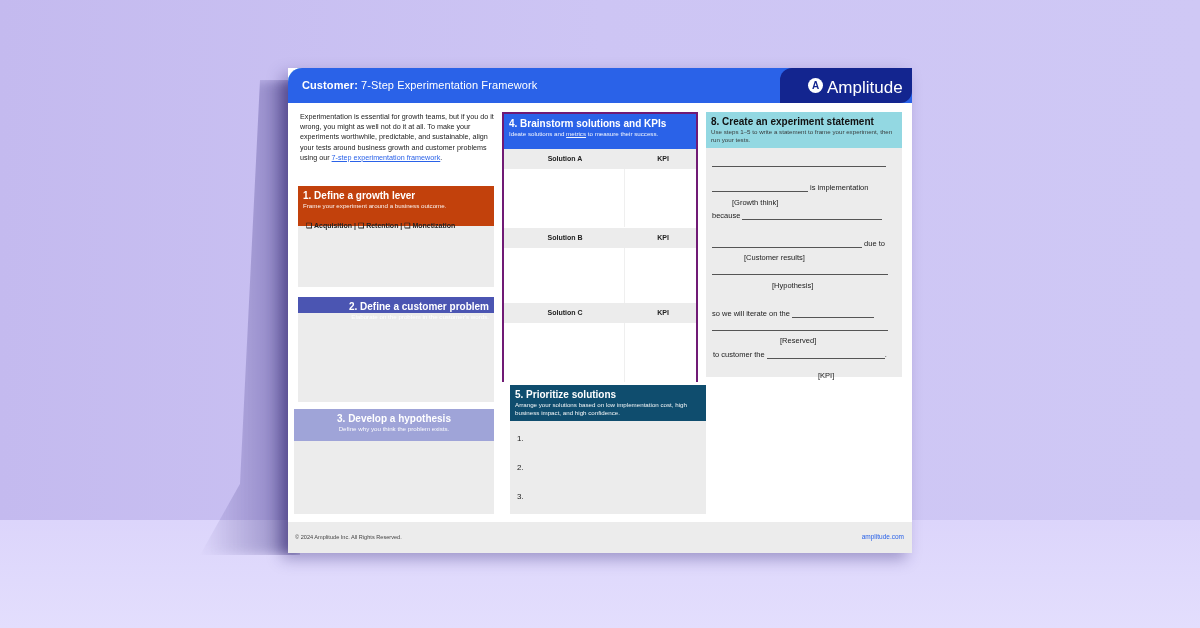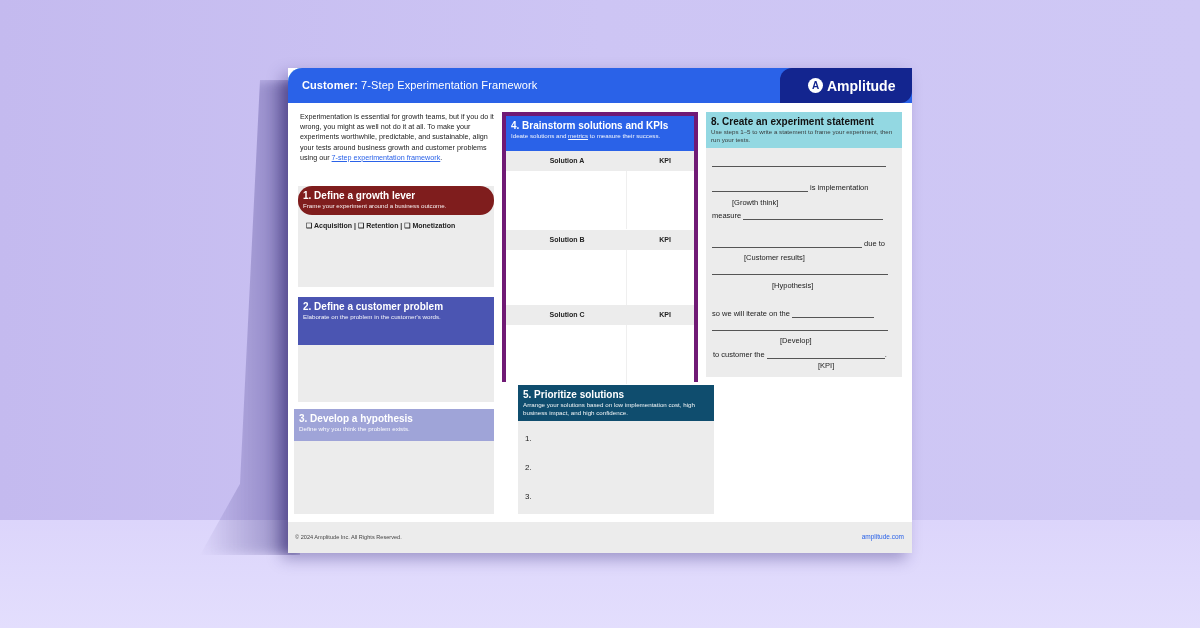--- a/index.html
+++ b/index.html
@@ -35,53 +35,53 @@
   .logo-tab {
     position: absolute; right: 0; top: 0; width: 132px; height: 35px;
     background: #13258f;
     border-bottom-right-radius: 12px;
     border-top-left-radius: 12px;
   }
   .logo-tab .logo-icon {
     position: absolute; left: 28px; top: 10px; width: 15px; height: 15px; border-radius: 50%;
     background: #fff; color: #13258f; font-size: 10px; font-weight: bold; text-align: center; line-height: 15px;
   }
-  .logo-tab .logo-text { position: absolute; left: 47px; top: 10px; color: #fff; font-size: 14px; font-weight: bold; }
+  .logo-tab .logo-text { position: absolute; left: 47px; top: 10px; color: #fff; font-size: 17px; font-weight: normal; }
 
   .intro {
     position: absolute; left: 12px; top: 44px; width: 196px;
     font-size: 7.2px; line-height: 10.2px; color: #222;
   }
   .intro a { color: #2a62e8; text-decoration: underline; }
 
   .card { position: absolute; background: #ececec; }
   .card-head { position: absolute; left: 0; top: 0; width: 100%; color: #fff; padding: 4px 5px; }
   .card-head .t { font-size: 10px; font-weight: bold; line-height: 12px; }
   .card-head .s { font-size: 6.2px; line-height: 8px; opacity: 0.95; }
 
   .c1 { left: 10px; top: 118px; width: 196px; height: 101px; }
-  .c1 .card-head { background: #7f1d1d; height: 29px; border-radius: 14px; }
+  .c1 .card-head { background: #c2410c; height: 40px; }
   .c1 .opts { position: absolute; left: 8px; top: 36px; font-size: 7px; font-weight: bold; color: #222; }
 
   .c2 { left: 10px; top: 229px; width: 196px; height: 105px; }
-  .c2 .card-head { background: #4b55b2; height: 48px; }
+  .c2 .card-head { background: #4b55b2; height: 16px; text-align: right; }
 
   .c3 { left: 6px; top: 341px; width: 200px; height: 105px; }
-  .c3 .card-head { background: #9fa4d8; height: 32px; }
-
-  .c4 { left: 214px; top: 44px; width: 196px; height: 270px; background: #fff; border: 4px solid #701a75; }
+  .c3 .card-head { background: #9fa4d8; height: 32px; text-align: center; }
+
+  .c4 { left: 214px; top: 44px; width: 196px; height: 270px; background: #fff; border: 2px solid #701a75; }
   .c4 .card-head { background: #2a62e8; height: 35px; }
   .c4 .card-head .s span { text-decoration: underline; }
   .sol-row { position: absolute; left: 0; width: 100%; height: 20px; background: #ececec; font-size: 7px; font-weight: bold; color: #222; }
   .sol-row .a { position: absolute; left: 0; width: 122px; text-align: center; top: 6px; }
   .sol-row .k { position: absolute; left: 122px; width: 74px; text-align: center; top: 6px; }
   .sol-body { position: absolute; left: 0; width: 100%; background: #fff; }
   .sol-body .divider { position: absolute; left: 120px; top: 0; width: 1px; height: 100%; background: #efefef; }
 
-  .c5 { left: 230px; top: 317px; width: 196px; height: 129px; }
+  .c5 { left: 222px; top: 317px; width: 196px; height: 129px; }
   .c5 .card-head { background: #0f4d6e; height: 36px; }
   .c5 .num { position: absolute; left: 7px; font-size: 8px; color: #222; }
 
   .c6 { left: 418px; top: 44px; width: 196px; height: 265px; }
   .c6 .card-head { background: #93d8e2; height: 36px; color: #111; }
   .c6 .card-head .s { color: #333; }
   .stmt { position: absolute; left: 6px; font-size: 7.5px; color: #222; white-space: nowrap; }
   .stmt .line { display: inline-block; border-bottom: 0.8px solid #555; height: 8px; vertical-align: bottom; }
 
   .c7 { left: 420px; top: 316px; width: 196px; height: 130px; }
@@ -179,30 +179,30 @@
   </div>
 
   <div class="card c6">
     <div class="card-head">
       <div class="t">8. Create an experiment statement</div>
       <div class="s">Use steps 1–5 to write a statement to frame your experiment, then run your tests.</div>
     </div>
     <div class="stmt" style="top:46px"><span class="line" style="width:174px"></span></div>
     <div class="stmt" style="top:71px"><span class="line" style="width:96px"></span> <span>is implementation</span></div>
     <div class="stmt" style="top:86px;left:26px">[Growth think]</div>
-    <div class="stmt" style="top:99px"><span>measure</span> <span class="line" style="width:140px"></span></div>
+    <div class="stmt" style="top:99px"><span>because</span> <span class="line" style="width:140px"></span></div>
     <div class="stmt" style="top:127px"><span class="line" style="width:150px"></span> <span>due to</span></div>
     <div class="stmt" style="top:141px;left:38px">[Customer results]</div>
     <div class="stmt" style="top:154px"><span class="line" style="width:176px"></span></div>
     <div class="stmt" style="top:169px;left:66px">[Hypothesis]</div>
     <div class="stmt" style="top:197px"><span>so we will iterate on the</span> <span class="line" style="width:82px"></span></div>
     <div class="stmt" style="top:210px"><span class="line" style="width:176px"></span></div>
-    <div class="stmt" style="top:224px;left:74px">[Develop]</div>
+    <div class="stmt" style="top:224px;left:74px">[Reserved]</div>
     <div class="stmt" style="top:238px;left:7px"><span>to customer the</span> <span class="line" style="width:118px"></span><span>.</span></div>
-    <div class="stmt" style="top:249px;left:112px">[KPI]</div>
+    <div class="stmt" style="top:259px;left:112px">[KPI]</div>
   </div>
 
 
   <div class="footer">
     <div class="copy">© 2024 Amplitude Inc.  All Rights Reserved.</div>
     <div class="site">amplitude.com</div>
   </div>
 </div>
 
 </body></html>

